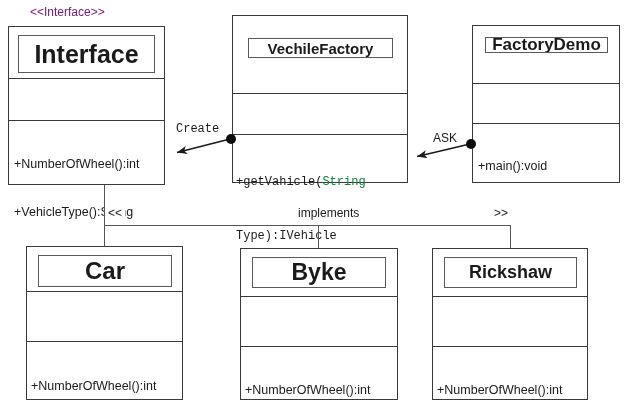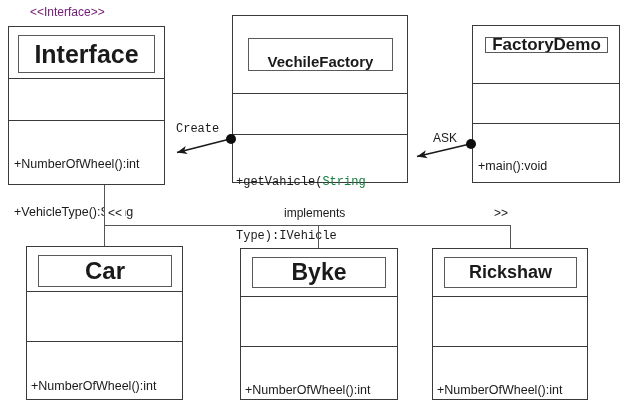--- a/index.html
+++ b/index.html
@@ -107,21 +107,21 @@
   </div>
   <div class="uml-members" style="left:14px; top:124px; width:150px; font-size:12.5px; line-height:16px;">
     <div>+NumberOfWheel():int</div>
     <div>+VehicleType():String</div>
   </div>
 
   <div class="uml-class" style="left:232px; top:15px; width:176px; height:168px;">
     <div class="uml-divider" style="top:77px;"></div>
     <div class="uml-divider" style="top:118px;"></div>
   </div>
-  <div class="uml-name-plate" style="left:248px; top:38px; width:145px; height:33px;align-items:flex-end;">
+  <div class="uml-name-plate" style="left:248px; top:38px; width:145px; height:20px;align-items:flex-end;">
     <span style="font-size:15px;">VechileFactory</span>
   </div>
   <div class="uml-members" style="left:236px; top:137px; width:172px; font-size:12px; line-height:18px; font-family:'Liberation Mono', monospace;">
     <div><span>+getVahicle(</span><span style="color:#15803d;">String</span></div>
     <div>Type):IVehicle</div>
   </div>
 
   <div class="uml-class" style="left:472px; top:25px; width:148px; height:158px;">
     <div class="uml-divider" style="top:57px;"></div>
     <div class="uml-divider" style="top:97px;"></div>
@@ -169,21 +169,21 @@
     
   </div>
 
   <div class="line-v" style="left:104px; top:185px; height:41px;"></div>
   <div class="line-h" style="left:104px; top:225px; width:407px;"></div>
   <div class="line-v" style="left:104px; top:225px; height:21px;"></div>
   <div class="line-v" style="left:318px; top:225px; height:23px;"></div>
   <div class="line-v" style="left:510px; top:225px; height:23px;"></div>
 
   <div class="edge-label" style="left:105px; top:206px;">&lt;&lt;</div>
-  <div class="edge-label" style="left:281px; top:206px;">implements</div>
+  <div class="edge-label" style="left:295px; top:206px;">implements</div>
   <div class="edge-label" style="left:491px; top:206px;">&gt;&gt;</div>
 
   <svg class="overlay" viewBox="0 0 628 406">
     <defs>
       <marker id="arrowOpen" markerWidth="11" markerHeight="9" refX="10" refY="4.5" orient="auto" markerUnits="userSpaceOnUse">
         <path d="M10,4.5 L0,0.4 L2.6,4.5 L0,8.6 Z" fill="#1a1a1a"></path>
       </marker>
     </defs>
 
     <g>

